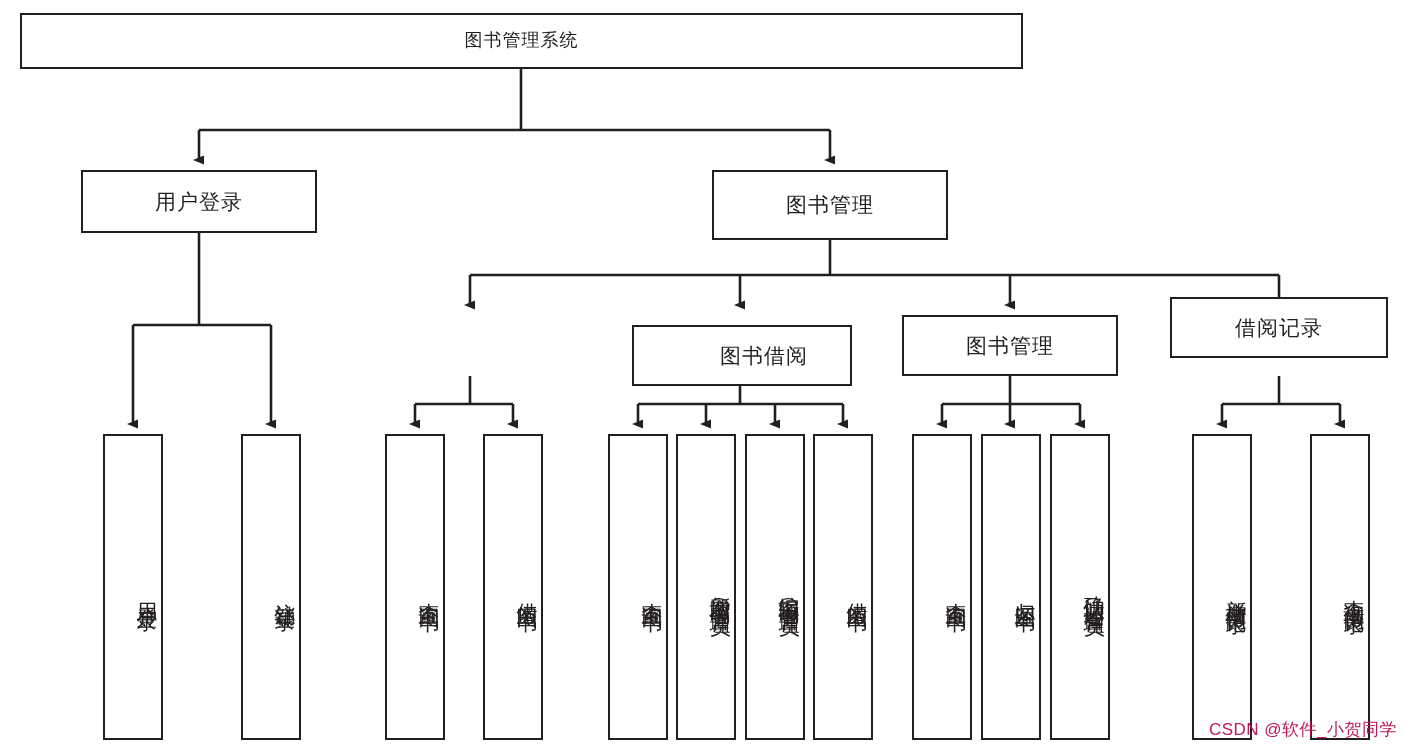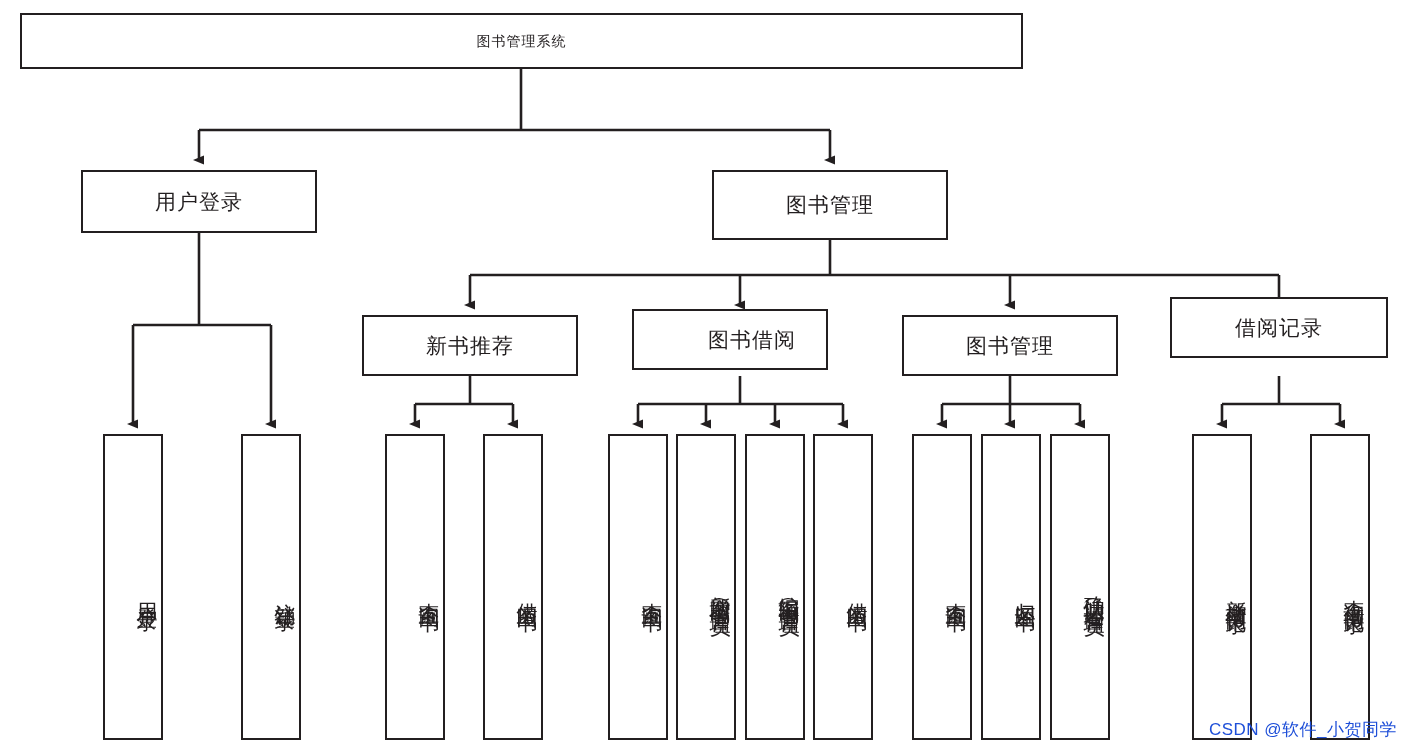--- a/index.html
+++ b/index.html
@@ -5,22 +5,22 @@
   html,body{margin:0;padding:0;background:#ffffff;}
   body{font-family:"Liberation Sans","DejaVu Sans",sans-serif;}
   #stage{position:relative;width:1405px;height:747px;background:#fff;overflow:hidden;}
   #wires{position:absolute;left:0;top:0;width:1405px;height:747px;}
   .node{position:absolute;box-sizing:border-box;background:#ffffff;
         border:2.5px solid #231f20;display:flex;align-items:center;justify-content:center;
         color:#231f20;}
   .node.h{font-size:21px;letter-spacing:1px;line-height:1.2;}
   .node.v{writing-mode:vertical-rl;text-orientation:upright;font-size:21px;
           letter-spacing:3px;padding-top:10px;align-items:flex-start;justify-content:center;}
-  #root-node{font-size:14px;}
-  #watermark{position:absolute;right:8px;bottom:6px;font-size:17px;color:#1d4ed8;
+  #root-node{font-size:18px;}
+  #watermark{position:absolute;right:8px;bottom:6px;font-size:17px;color:#be185d;
              letter-spacing:0.5px;white-space:nowrap;user-select:none;}
 </style>
 </head>
 <body>
 
 <div id="stage">
 
   <svg id="wires" viewBox="0 0 1405 747" xmlns="http://www.w3.org/2000/svg">
     <defs>
       <marker id="arrow" markerWidth="12" markerHeight="12" refX="5.2" refY="5" orient="auto" markerUnits="userSpaceOnUse">
@@ -75,24 +75,21 @@
     <span>图书管理系统</span>
   </div>
 
   <div class="node h" style="left:81px;top:170px;width:236px;height:63px;">
     <span>用户登录</span>
   </div>
   <div class="node h" style="left:712px;top:170px;width:236px;height:70px;">
     <span>图书管理</span>
   </div>
 
-  <div class="node h" style="left:362px;top:315px;width:216px;height:61px;">
-    <span>新书推荐</span>
-  </div>
-  <div class="node h" style="left:632px;top:309px;width:196px;height:61px;padding-left:44px;">
+  <div class="node h" style="left:632px;top:325px;width:220px;height:61px;padding-left:44px;">
     <span>图书借阅</span>
   </div>
   <div class="node h" style="left:902px;top:315px;width:216px;height:61px;">
     <span>图书管理</span>
   </div>
   <div class="node h" style="left:1170px;top:297px;width:218px;height:61px;">
     <span>借阅记录</span>
   </div>
 
   <div class="node v" style="left:103px;top:434px;width:60px;height:306px;">

